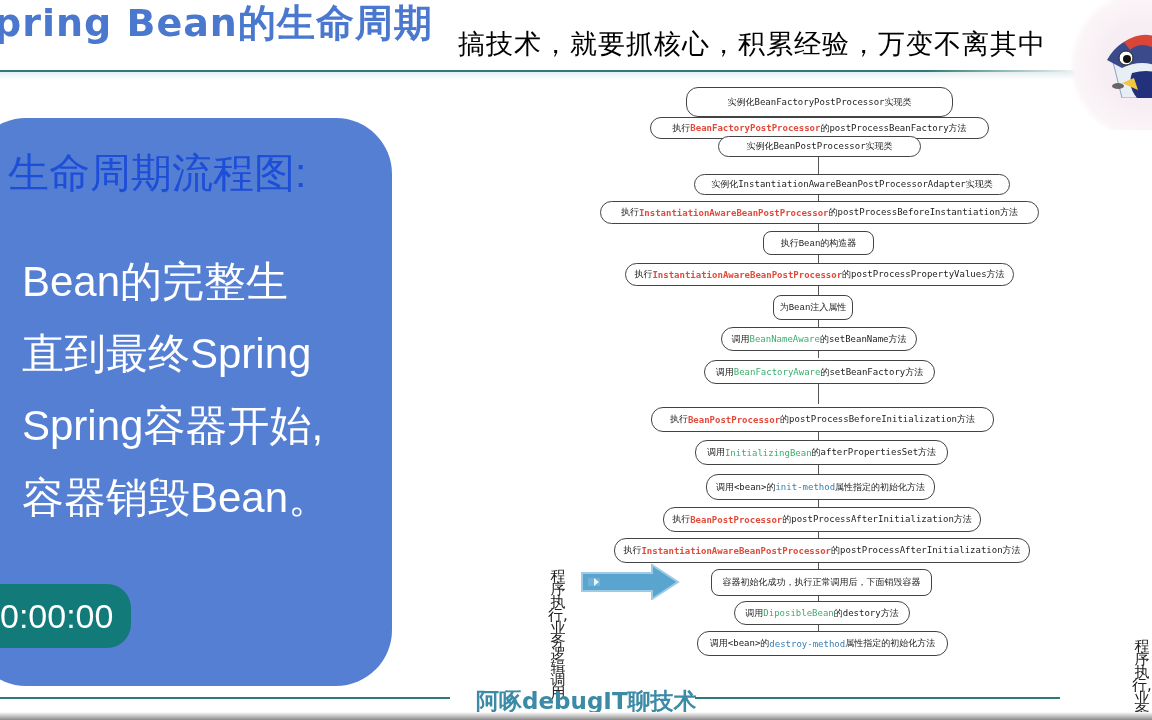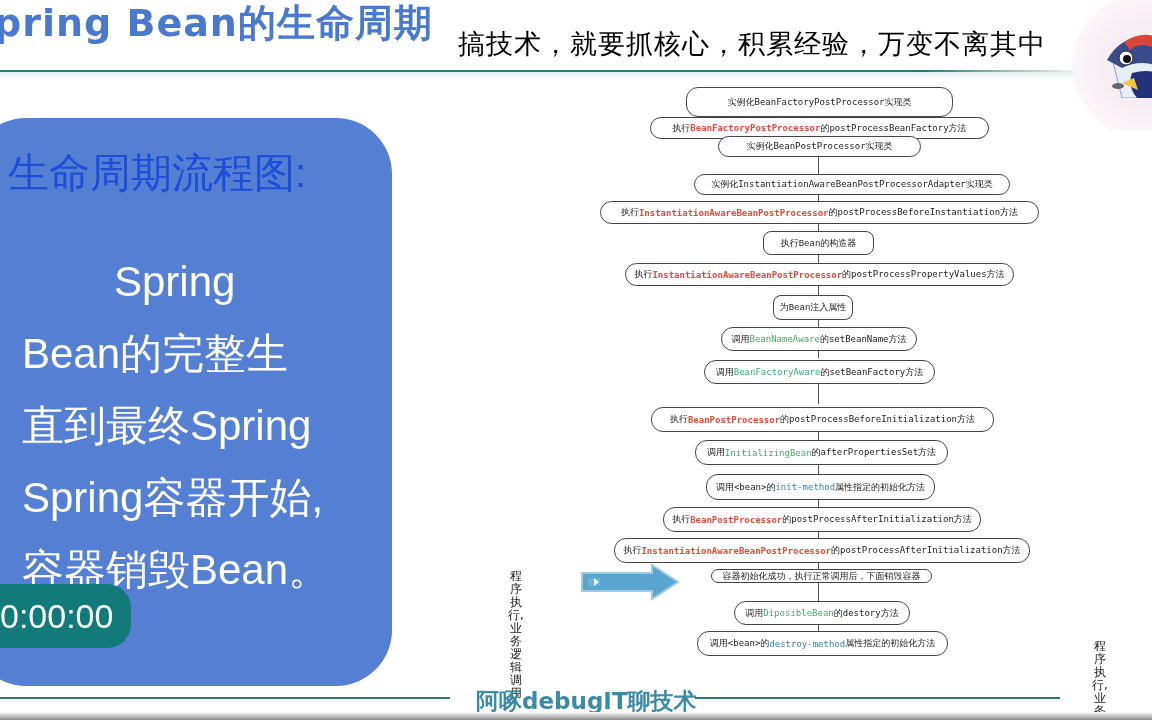--- a/index.html
+++ b/index.html
@@ -71,22 +71,23 @@
     display:flex; align-items:center; justify-content:center;
     font-family:"DejaVu Sans Mono", monospace;
   }
   .node.round { border-radius:12px; }
   .node.rect { border-radius:8px;font-family:Liberation Mono, monospace; }
   .red { color:#e24a3a;font-weight:bold; }
   .green { color:#3aae6d; }
   .blue { color:#3a7fb0;text-align:center; }
 
   .arrow-label {
-    position:absolute; font-size:12px; color:#222; text-align:center; line-height:13px;
-    font-family:"DejaVu Sans", sans-serif;
+    position:absolute; font-size:15px; color:#222; text-align:center; line-height:13px;
+    font-family:"DejaVu Sans", sans-serif;
+    margin-left:40px;
   }
   .big-arrow { position:absolute; left:580px; top:564px; width:100px; height:36px; }
 
   .footer-line-left { position:absolute; left:0; top:697px; width:450px; height:2px; background:#2e7a78; }
   .footer-line-right { position:absolute; left:695px; top:697px; width:365px; height:2px; background:#2e7a78; }
   .footer-text {
     position:absolute; left:476px; top:686px; font-size:23px; color:#3b8aa6; white-space:nowrap;
     font-family:"DejaVu Sans", sans-serif;
     font-weight:bold;
   }
@@ -113,21 +114,20 @@
     <circle cx="25" cy="31" r="4" fill="#111"></circle>
     <path d="M30 45 Q50 40 60 48 L60 70 L35 70 Q25 58 30 45 Z" fill="#23307a"></path>
     <path d="M20 55 L32 50 L36 62 Z" fill="#f3c640"></path>
     <ellipse cx="16" cy="58" rx="6" ry="3" fill="#666"></ellipse>
   </svg>
 </div>
 
 <div class="card"></div>
 <div class="card-heading">生命周期流程图:</div>
 <div class="card-body">
-  <span class="line indent">Spring</span>
   <span class="line">Bean的完整生</span>
   <span class="line">直到最终Spring</span>
   <span class="line">Spring容器开始,</span>
   <span class="line">容器销毁Bean。</span>
 </div>
 
 <div class="timer">0:00:00</div>
 
 <div class="flow">
   <div class="vline" style="top:108px;height:250px;"></div>
@@ -192,21 +192,21 @@
   <div class="node round" style="left:663px;top:507px;width:318px;height:25px;">
       <span>执行</span>
       <span class="red">BeanPostProcessor</span>
       <span>的postProcessAfterInitialization方法</span>
     </div>
   <div class="node round" style="left:614px;top:538px;width:416px;height:25px;">
       <span>执行</span>
       <span class="red">InstantiationAwareBeanPostProcessor</span>
       <span>的postProcessAfterInitialization方法</span>
     </div>
-  <div class="node rect" style="left:711px;top:569px;width:221px;height:14px;">
+  <div class="node rect" style="left:711px;top:569px;width:221px;height:27px;">
       <span>容器初始化成功，执行正常调用后，下面销毁容器</span>
     </div>
   <div class="node round" style="left:734px;top:601px;width:176px;height:24px;">
       <span>调用</span>
       <span class="green">DiposibleBean</span>
       <span>的destory方法</span>
     </div>
   <div class="node round" style="left:697px;top:631px;width:251px;height:25px;">
       <span>调用&lt;bean&gt;的</span>
       <span class="blue">destroy-method</span>

